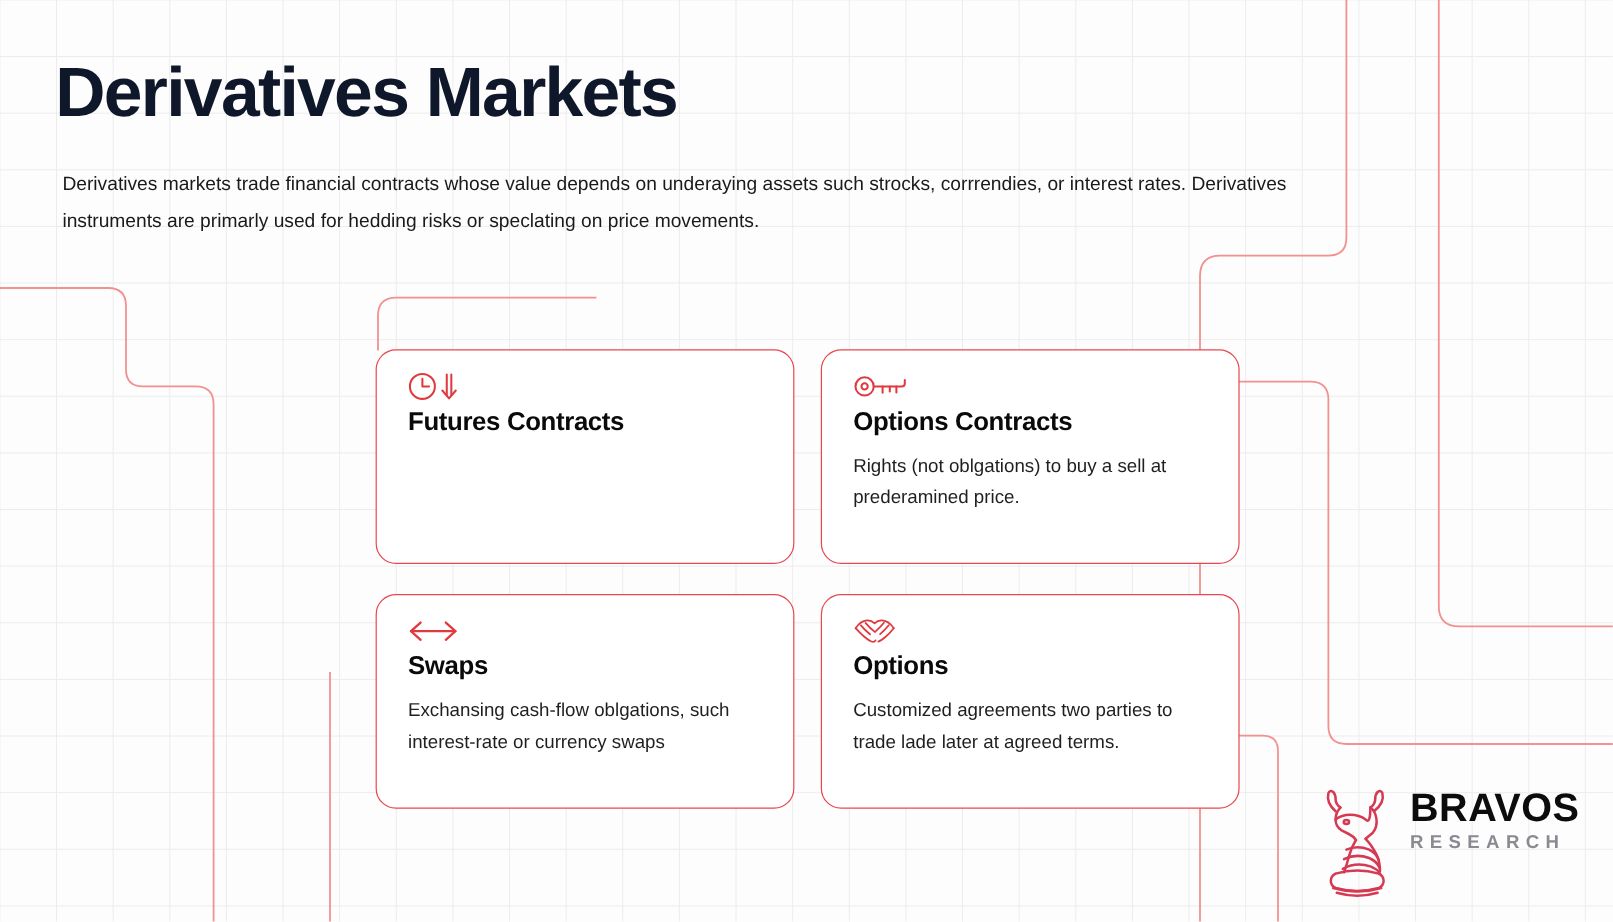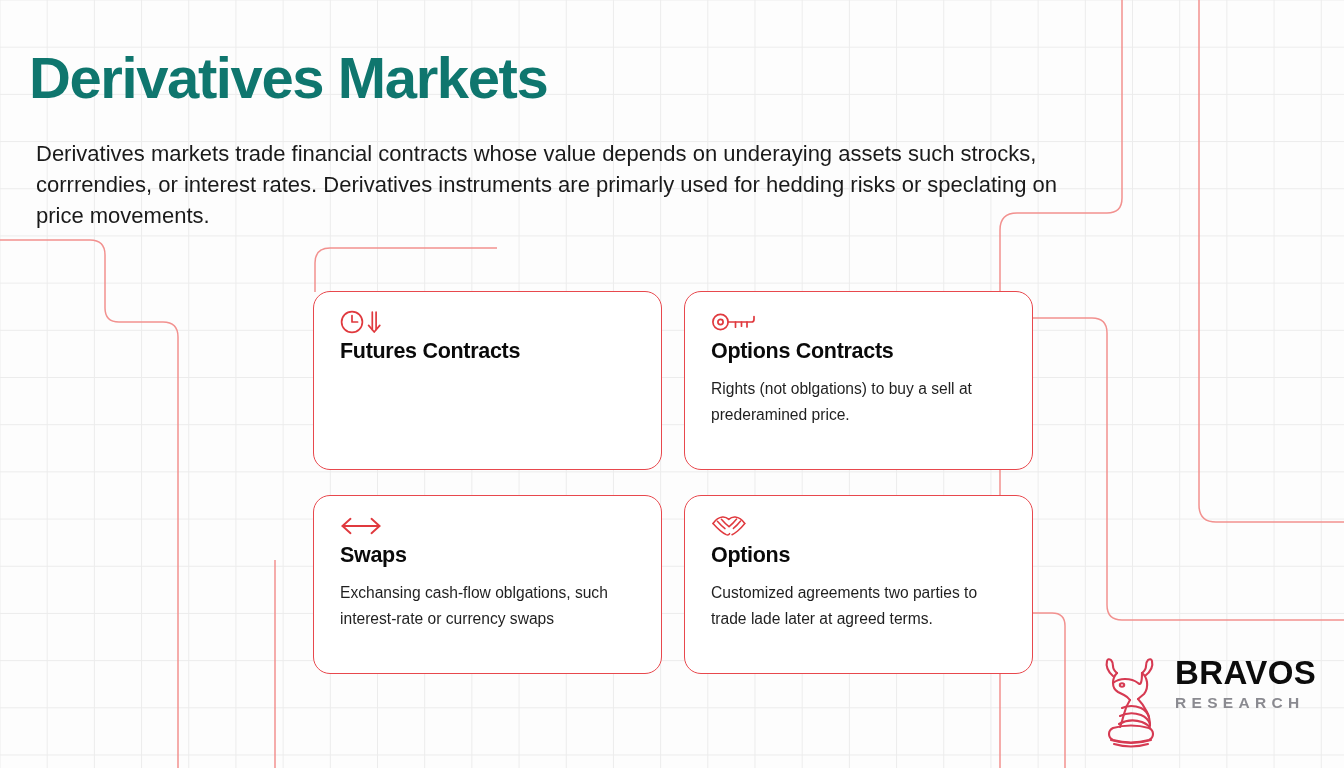--- a/index.html
+++ b/index.html
@@ -20,27 +20,27 @@
       linear-gradient(to bottom, #ececec 1px, transparent 1px);
     background-size:47.2px 47.2px;
     background-position:-0.5px -0.5px;
     pointer-events:none;
   }
   #bg-traces{ position:absolute; inset:0; pointer-events:none; }
   #bg-traces path{ fill:none; stroke-linecap:butt; }
 
   
   #page-title{
-    position:absolute; left:29px; top:48px;
+    position:absolute; left:46px; top:48px;
     font-size:58px; font-weight:bold; letter-spacing:-1.4px;
-    color:#0f766e; line-height:1.05; white-space:nowrap;
+    color:#0f172a; line-height:1.05; white-space:nowrap;
   }
   #intro-paragraph{
-    position:absolute; left:36px; top:138px; width:1070px;
-    font-size:22px; line-height:31px; color:#1a1a1a;
+    position:absolute; left:52px; top:138px; width:1070px;
+    font-size:16px; line-height:31px; color:#1a1a1a;
   }
 
   
   #card-grid{
     position:absolute; left:313px; top:291px;
     width:720px; height:397px;
     display:grid;
     grid-template-columns:349px 349px;
     grid-template-rows:179px 179px;
     column-gap:22px; row-gap:25px;

